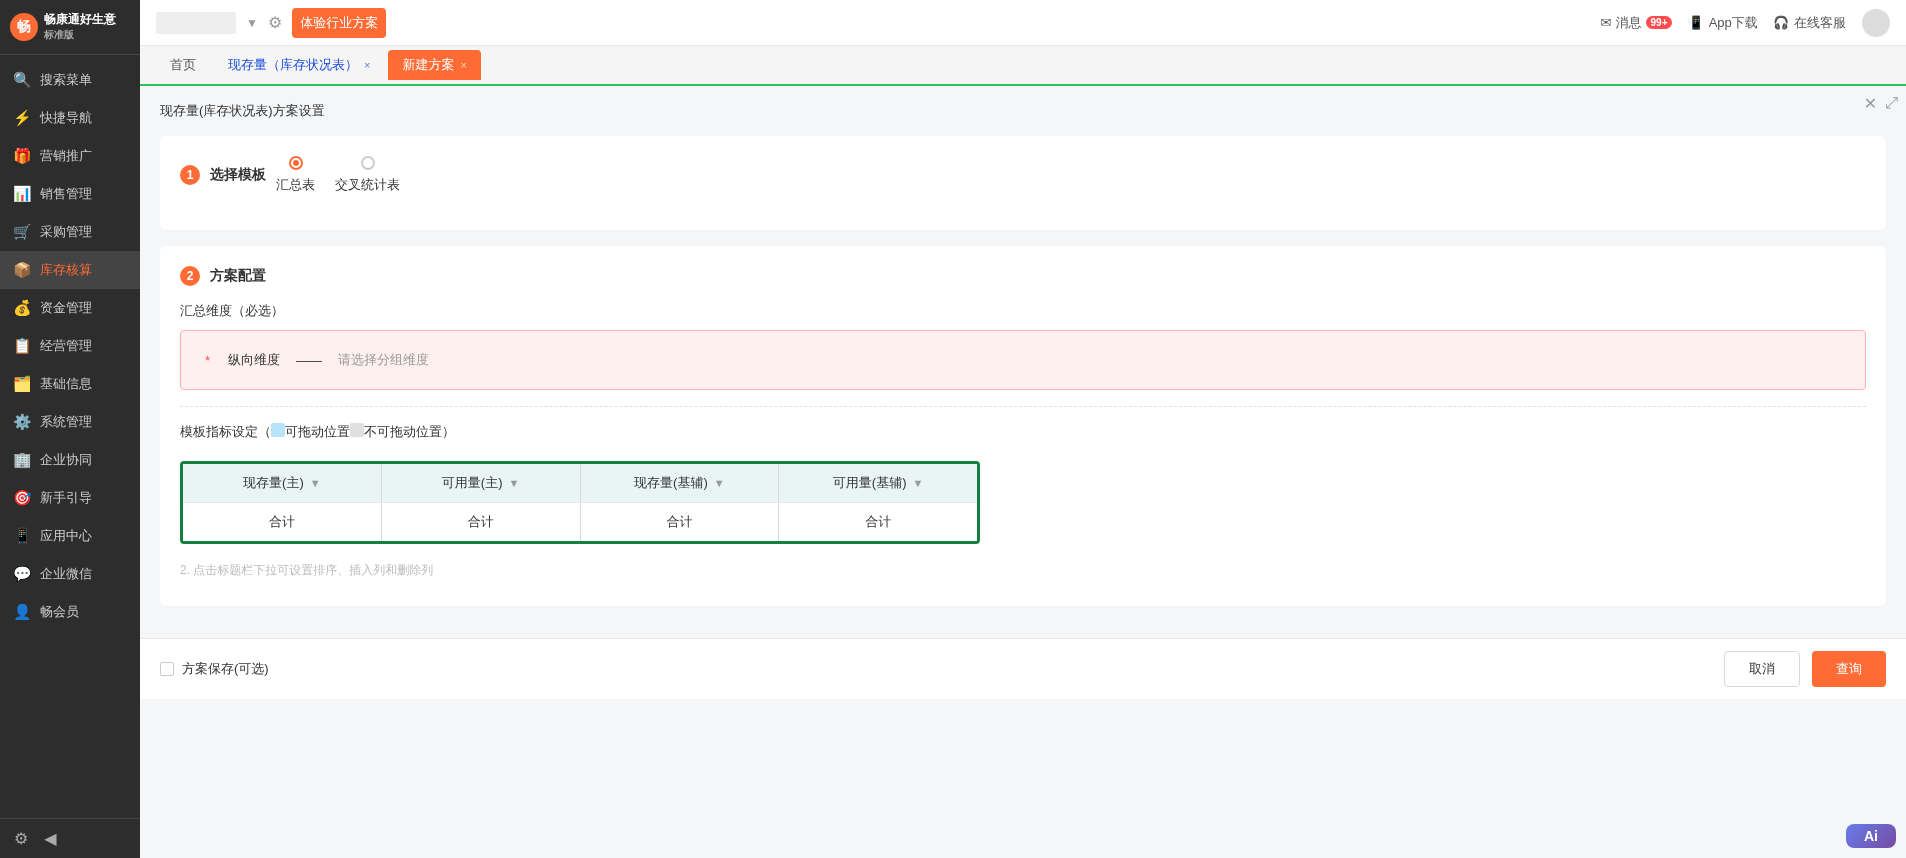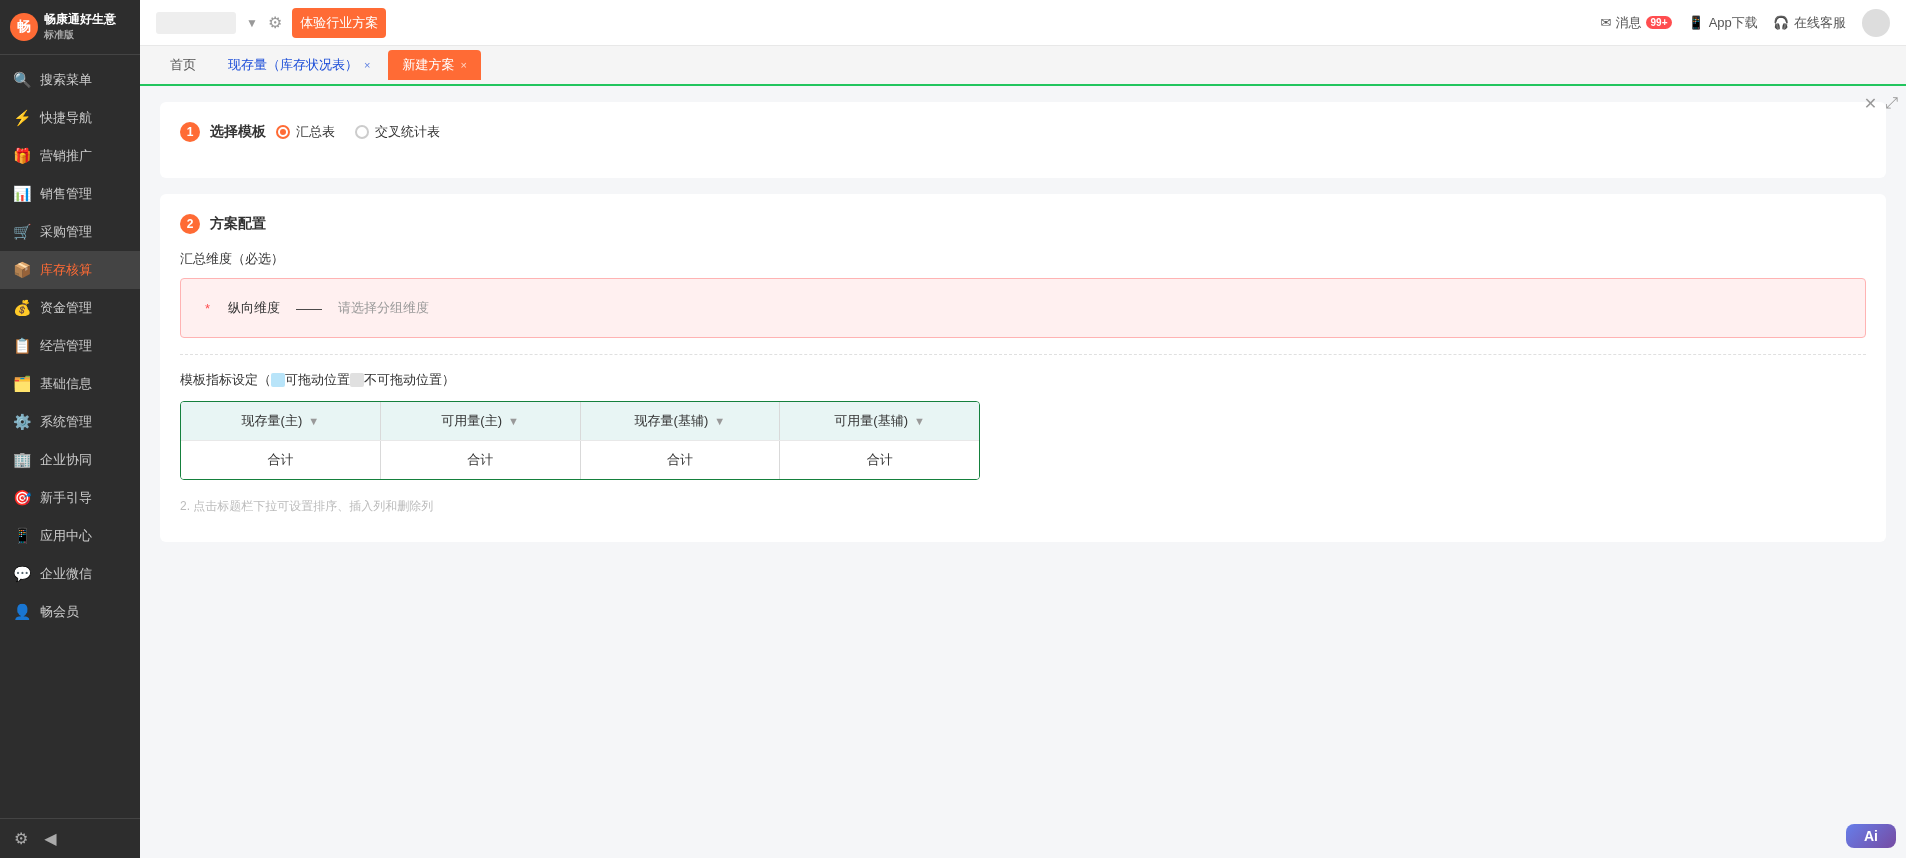--- a/index.html
+++ b/index.html
@@ -139,21 +139,21 @@
     .step-badge {
       width: 20px; height: 20px;
       background: #ff6b35; color: #fff;
       border-radius: 50%; display: flex; align-items: center; justify-content: center;
       font-size: 12px; font-weight: bold; flex-shrink: 0;
     }
     .section-title { font-size: 14px; font-weight: bold; color: #333; }
 
     
     .radio-group { display: flex; align-items: center; gap: 20px; }
-    .radio-item { display: flex; align-items: center; gap: 6px; cursor: pointer; font-size: 13px; color: #333; }
+    .radio-item { display: flex; align-items: center; gap: 6px; cursor: pointer; font-size: 13px; color: #333; flex-direction: column; }
     .radio-dot {
       width: 14px; height: 14px; border-radius: 50%;
       border: 2px solid #ccc; display: flex; align-items: center; justify-content: center;
     }
     .radio-dot.checked { border-color: #ff6b35; }
     .radio-dot.checked::after {
       content: ''; width: 6px; height: 6px; background: #ff6b35; border-radius: 50%;
     }
 
     
@@ -165,31 +165,31 @@
       border-radius: 4px;
       padding: 20px 24px;
       display: flex; align-items: center; gap: 16px;
       color: #333; font-size: 13px;
     }
     .dim-arrow { color: #333; }
     .dim-placeholder { color: #999; }
 
     
     .indicator-settings { margin-top: 16px; }
-    .indicator-label { font-size: 13px; color: #333; margin-bottom: 12px; display: flex; align-items: center; gap: 0; }
+    .indicator-label { font-size: 13px; color: #333; margin-bottom: 20px; display: flex; align-items: flex-start; gap: 0; }
     .indicator-label-badge {
       width: 14px; height: 14px; background: #b8e4f9; border-radius: 2px; display: inline-block;
     }
     .indicator-label-badge2 {
       width: 14px; height: 14px; background: #e0e0e0; border-radius: 2px; display: inline-block;
     }
 
     
     .stats-title { color: #1db8aa; font-size: 13px; margin-bottom: 8px; font-weight: bold; }
-    .stats-table { border: 1px solid #15803d; border-radius: 4px; overflow: hidden; width: 100%; max-width: 800px; }
+    .stats-table { border: 3px solid #15803d; border-radius: 4px; overflow: hidden; width: 100%; max-width: 800px; }
     .stats-table-header { display: flex; background: #e8f5f4; }
     .stats-col-header {
       flex: 1; display: flex; align-items: center; justify-content: center;
       padding: 10px 8px; font-size: 13px; color: #333;
       border-right: 1px solid #d9d9d9;
       gap: 6px;
     }
     .stats-col-header:last-child { border-right: none; }
     .stats-col-header .chevron { color: #999; font-size: 11px; }
     .stats-table-row { display: flex; background: #fff; border-top: 1px solid #e8e8e8; }
@@ -384,20 +384,21 @@
   </div>
 
   <div class="content">
 
     <div class="panel-controls">
       <span>✕</span>
       <span>⤢</span>
     </div>
 
     <div class="content-inner">
+      <div class="page-title">现存量(库存状况表)方案设置</div>
 
       <div class="section">
         <div class="section-header">
           <div class="step-badge">1</div>
           <span class="section-title">选择模板</span>
           <div class="radio-group">
             <label class="radio-item">
               <div class="radio-dot checked"></div>
               <span>汇总表</span>
             </label>
@@ -464,16 +465,26 @@
             </div>
           </div>
         </div>
 
         <div class="tips">
           <p>        2. 点击标题栏下拉可设置排序、插入列和删除列</p>
         </div>
       </div>
     </div>
 
+    <div class="footer">
+      <div class="footer-save">
+        <div class="footer-checkbox"></div>
+        <span>方案保存(可选)</span>
+      </div>
+      <div class="footer-actions">
+        <button class="btn-cancel">取消</button>
+        <button class="btn-query">查询</button>
+      </div>
+    </div>
   </div>
 </div>
 
 <div class="ai-badge">Ai</div>
 
 </body></html>

